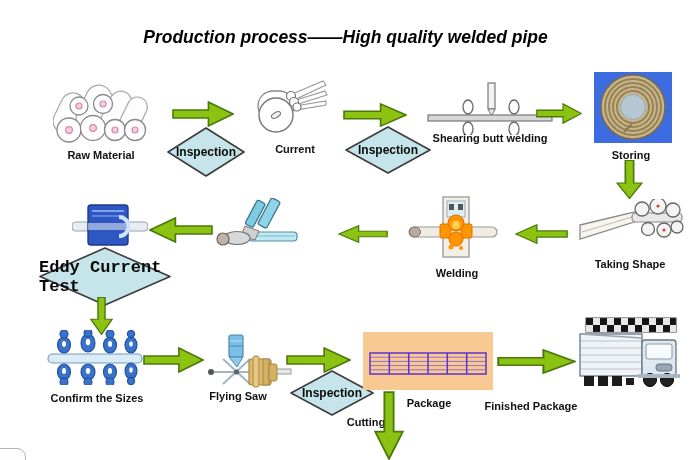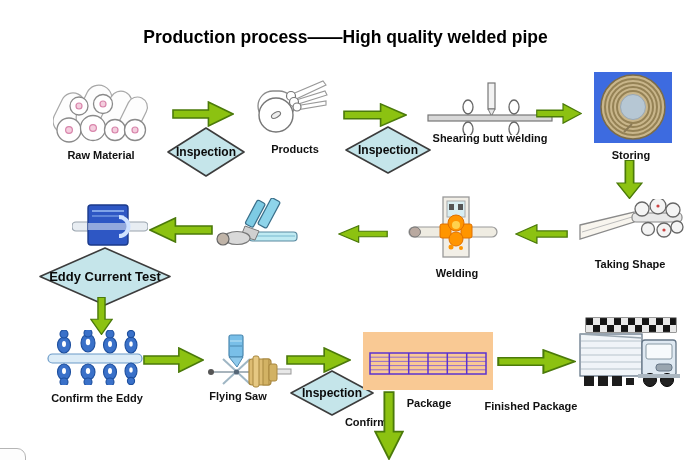--- a/index.html
+++ b/index.html
@@ -1,32 +1,32 @@
 <!DOCTYPE html>
 <html><head>
 <meta charset="utf-8">
 <style>
   html,body{margin:0;padding:0;background:#ffffff;}
   body{width:691px;height:460px;overflow:hidden;font-family:"Liberation Sans",sans-serif;}
   .stage{position:relative;width:691px;height:460px;background:#ffffff;}
   .abs{position:absolute;}
   .title{position:absolute;left:0;top:27px;width:691px;text-align:center;
-         font-weight:bold;font-size:17.5px;color:#000;}
+         font-weight:bold;font-size:17.5px;color:#000;font-style:italic;}
   .lbl{position:absolute;font-weight:bold;font-size:11px;color:#111;
        text-align:center;line-height:1.15;white-space:nowrap;}
   .node svg{display:block;width:100%;height:100%;}
   .arrow svg{display:block;width:100%;height:100%;}
   .arrow polygon{fill:#8cc211;stroke:#4b7a0a;stroke-width:1.6;stroke-linejoin:miter;}
   .diamond{position:absolute;}
   .diamond svg{position:absolute;left:0;top:0;width:100%;height:100%;}
   .diamond polygon{fill:#c5e5ea;stroke:#3c3c3c;stroke-width:1.6;stroke-linejoin:round;}
   .dlabel{position:absolute;left:0;top:0;right:0;bottom:0;display:flex;
           align-items:center;justify-content:center;font-weight:bold;
           font-size:12px;color:#0a0a0a;}
-  .diamond.big .dlabel{font-size:13px;}
+  .diamond.big .dlabel{font-size:17px;font-family:Liberation Mono, monospace;}
   .corner{position:absolute;left:-12px;top:448px;width:36px;height:24px;
           border:1px solid #b5b5b5;border-radius:9px;background:#fdfdfd;}
 </style>
 </head>
 <body>
 
 <div class="stage">
 
   <div class="title">Production process——High quality welded pipe</div>
 
@@ -81,21 +81,21 @@
       </g>
       <circle cx="30" cy="36" r="17" fill="#ffffff" stroke="#777777" stroke-width="1.4"></circle>
       <ellipse cx="30" cy="36" rx="5" ry="2.5" transform="rotate(-30 30 36)" fill="#eeeeee" stroke="#777777" stroke-width="1.1"></ellipse>
       <g fill="#ffffff" stroke="#777777" stroke-width="1.2">
         <circle cx="45" cy="17" r="4.5"></circle>
         <circle cx="48" cy="23" r="4.5"></circle>
         <circle cx="51" cy="28" r="4"></circle>
       </g>
     </svg>
   </div>
-  <div class="lbl" style="left:235px;top:143px;width:120px">Products</div>
+  <div class="lbl" style="left:235px;top:143px;width:120px">Current</div>
 
   <div class="abs arrow" style="left:343px;top:103px;width:64px;height:24px">
     <svg viewBox="0 0 63 26" preserveAspectRatio="none">
         <polygon points="1,9 37,9 37,1 62,13 37,25 37,17 1,17"></polygon>
       </svg>
   </div>
 
   <div class="diamond" style="left:345px;top:126px;width:86px;height:48px">
     <svg viewBox="0 0 86 48" preserveAspectRatio="none">
         <polygon points="43,1 85,24 43,47 1,24"></polygon>
@@ -268,21 +268,21 @@
           <ellipse cx="44" cy="12" rx="2.2" ry="3.2"></ellipse>
         <ellipse cx="66" cy="14" rx="2" ry="3"></ellipse>
           <ellipse cx="87" cy="14" rx="1.8" ry="2.8"></ellipse>
         <ellipse cx="20" cy="41" rx="2" ry="3"></ellipse>
           <ellipse cx="44" cy="41" rx="2.2" ry="3"></ellipse>
         <ellipse cx="66" cy="41" rx="2" ry="3"></ellipse>
           <ellipse cx="87" cy="40" rx="1.8" ry="2.8"></ellipse>
       </g>
     </svg>
   </div>
-  <div class="lbl" style="left:27px;top:392px;width:140px">Confirm the Eddy</div>
+  <div class="lbl" style="left:27px;top:392px;width:140px">Confirm the Sizes</div>
 
   <div class="abs arrow" style="left:143px;top:347px;width:61px;height:26px">
     <svg viewBox="0 0 63 26" preserveAspectRatio="none">
         <polygon points="1,9 37,9 37,1 62,13 37,25 37,17 1,17"></polygon>
       </svg>
   </div>
 
   <div class="abs node" style="left:203px;top:333px;width:90px;height:58px">
     <svg viewBox="0 0 90 58">
       <rect x="26" y="2" width="14" height="22" rx="2" fill="#79bfe8" stroke="#4a88b0" stroke-width="1.2"></rect>
@@ -329,21 +329,21 @@
         <rect x="7" y="21" width="116" height="21"></rect>
         <line x1="26.3" y1="21" x2="26.3" y2="42"></line>
         <line x1="45.7" y1="21" x2="45.7" y2="42"></line>
         <line x1="65" y1="21" x2="65" y2="42"></line>
         <line x1="84.3" y1="21" x2="84.3" y2="42"></line>
         <line x1="103.7" y1="21" x2="103.7" y2="42"></line>
       </g>
     </svg>
   </div>
   <div class="lbl" style="left:369px;top:397px;width:120px">Package</div>
-  <div class="lbl" style="left:326px;top:416px;width:80px">Confirm</div>
+  <div class="lbl" style="left:326px;top:416px;width:80px">Cutting</div>
 
   <div class="abs arrow" style="left:374px;top:391px;width:30px;height:69px">
     <svg viewBox="0 0 26 63" preserveAspectRatio="none">
         <polygon points="9,1 9,37 1,37 13,62 25,37 17,37 17,1"></polygon>
       </svg>
   </div>
 
   <div class="abs arrow" style="left:497px;top:349px;width:79px;height:25px">
     <svg viewBox="0 0 63 26" preserveAspectRatio="none">
         <polygon points="1,9 37,9 37,1 62,13 37,25 37,17 1,17"></polygon>

